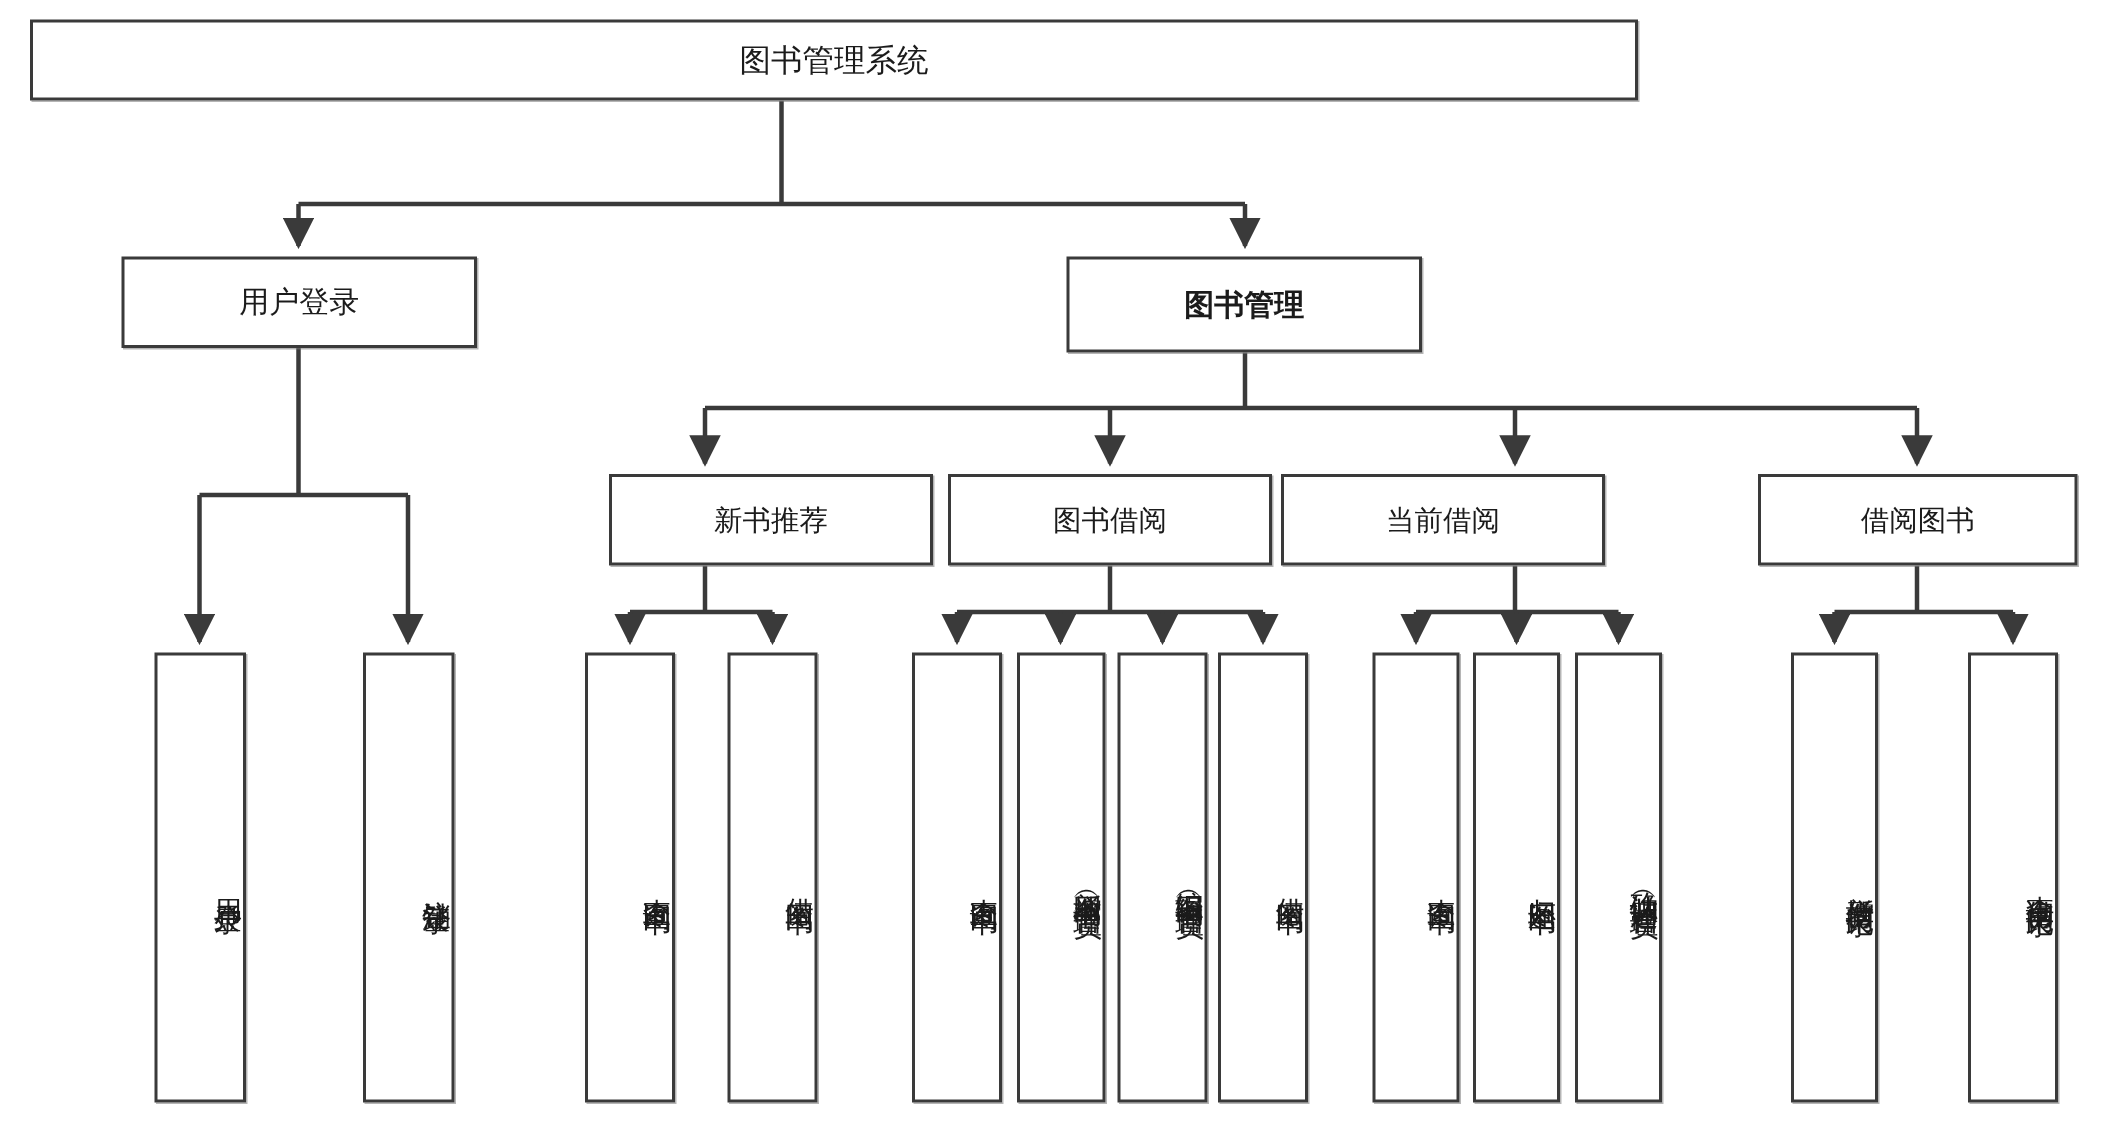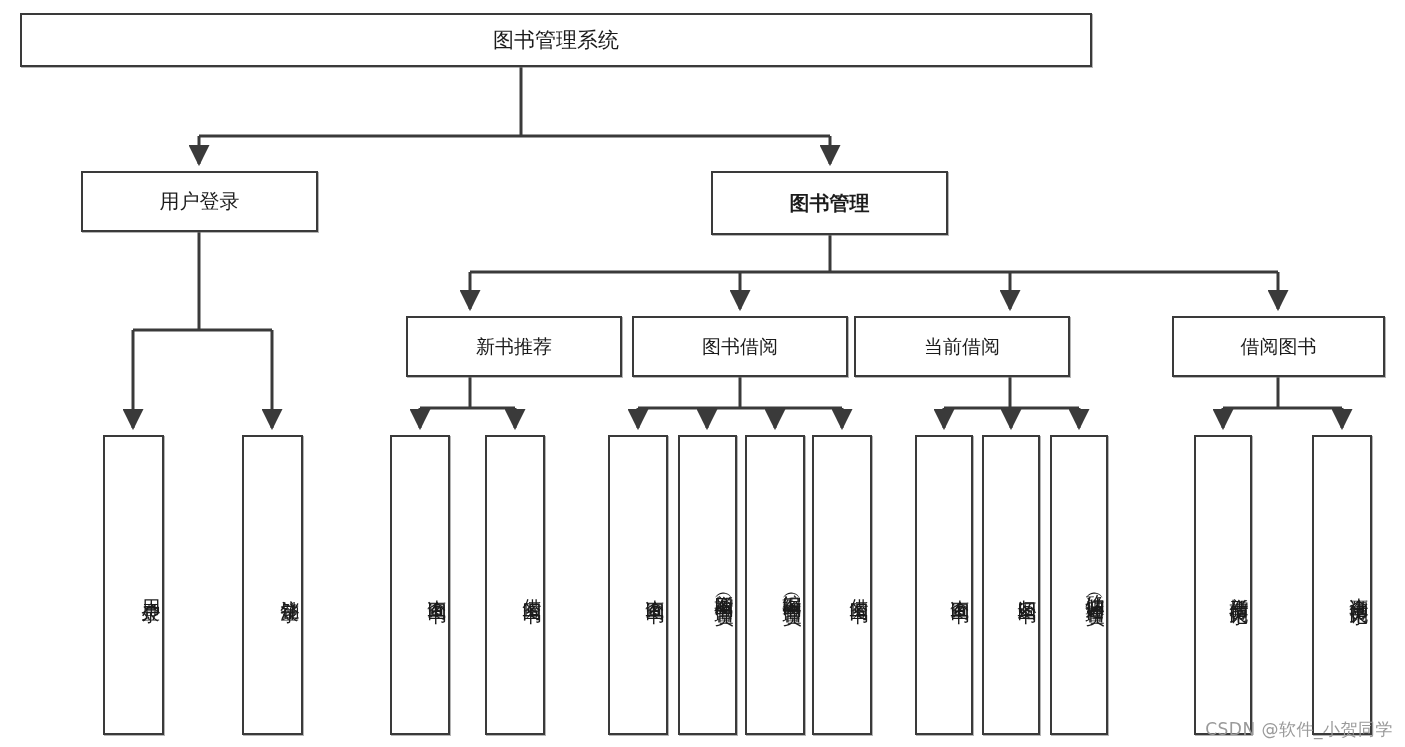--- a/index.html
+++ b/index.html
@@ -166,14 +166,13 @@
   <div class="node leaf" style="left: 1050px; top: 435px; width: 58px; height: 300px;">
       <span class="leaf-text">确认归还（管理员）</span>
     </div>
   <div class="node leaf" style="left: 1194px; top: 435px; width: 58px; height: 300px;">
       <span class="leaf-text">新增借阅记录</span>
     </div>
   <div class="node leaf" style="left: 1312px; top: 435px; width: 60px; height: 300px;">
       <span class="leaf-text">查询借阅记录</span>
     </div>
 
-  <div id="watermark">CSDN @软件_小贺同学</div>
 </div>
 
 </body></html>

